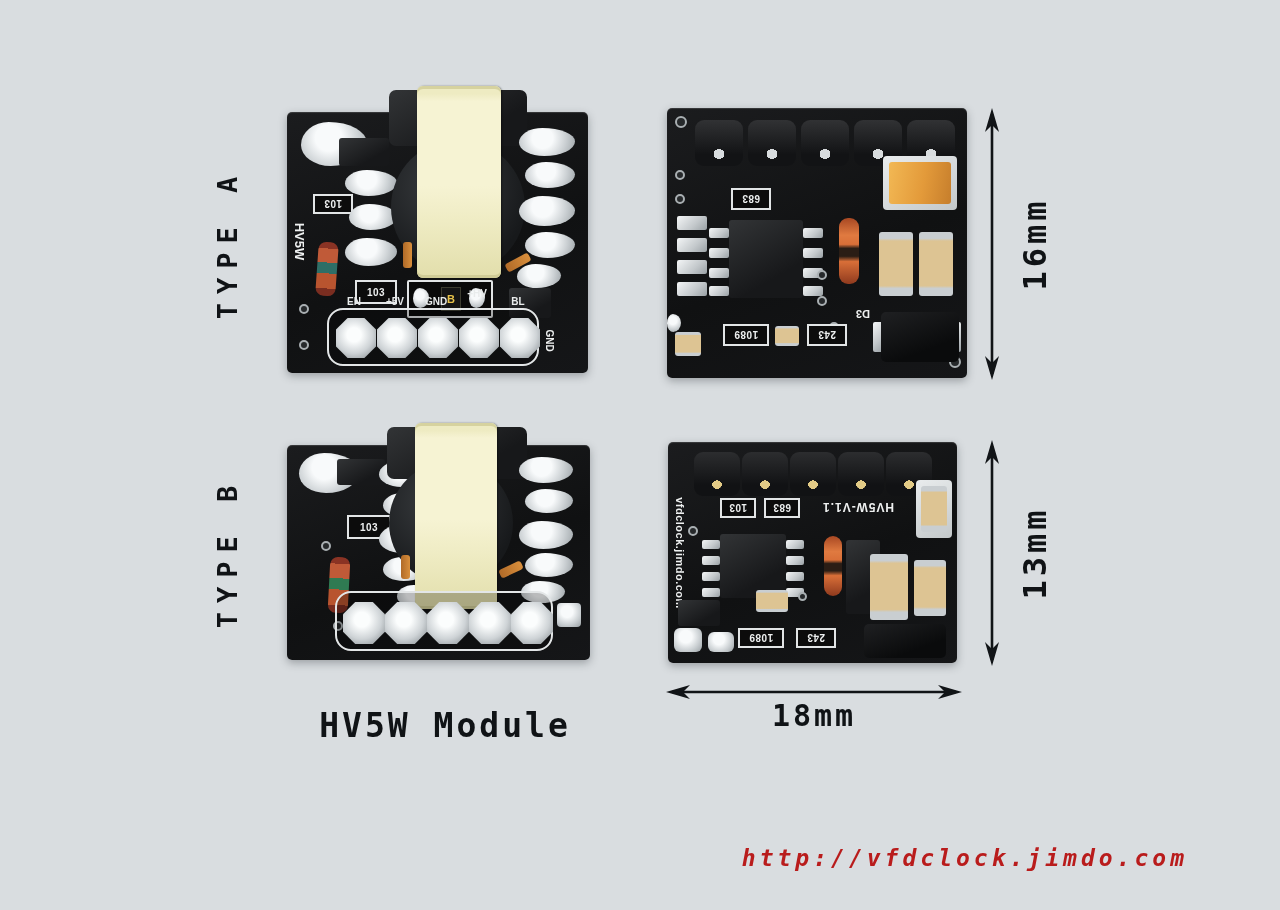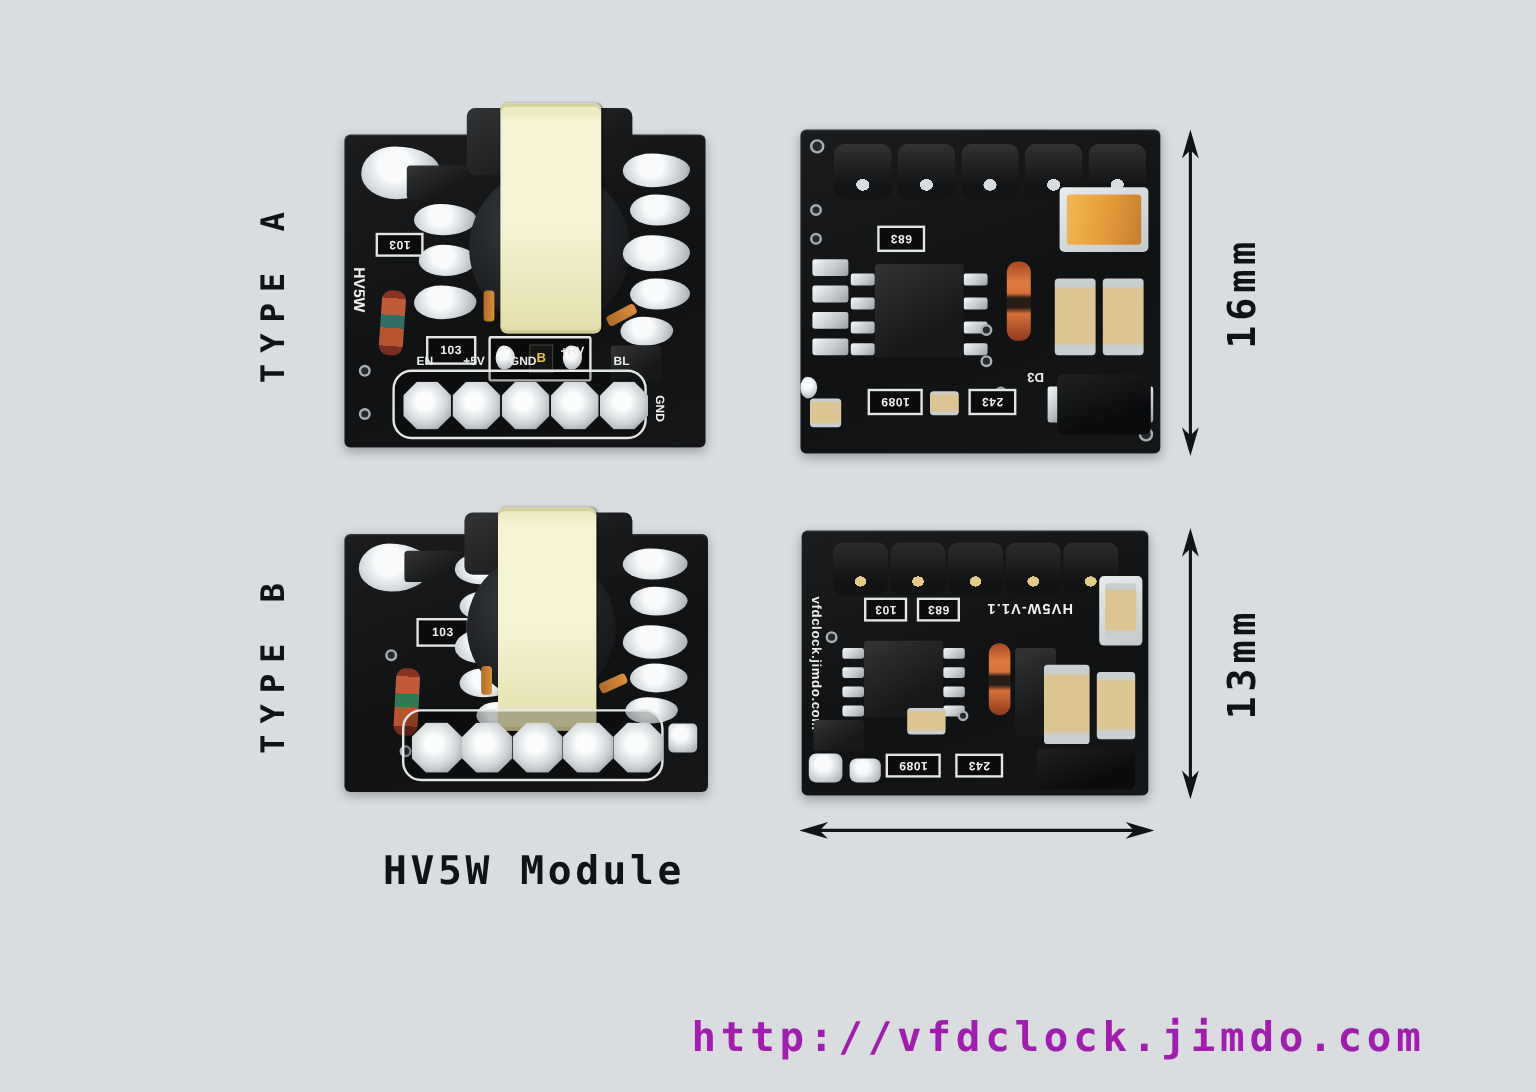--- a/index.html
+++ b/index.html
@@ -14,22 +14,22 @@
   .vlabel{position:absolute;display:flex;align-items:center;justify-content:center;}
   .vlabel span{transform:rotate(-90deg);white-space:nowrap;font-weight:bold;
     font-size:27px;letter-spacing:9px;color:#101316;}
   .dimlabel{position:absolute;display:flex;align-items:center;justify-content:center;}
   .dimlabel span{transform:rotate(-90deg);white-space:nowrap;
     font-size:32px;letter-spacing:4px;color:#101316;font-weight:bold;}
   .caption{position:absolute;text-align:center;font-size:33px;font-weight:bold;
     color:#101316;letter-spacing:3px;white-space:nowrap;}
   .dimlabel-h{position:absolute;text-align:center;font-size:30px;font-weight:bold;
     letter-spacing:3px;color:#101316;}
-  .url{position:absolute;font-size:34px;font-weight:bold;letter-spacing:4px;
-    color:#a21caf;white-space:nowrap;}
+  .url{position:absolute;font-size:23px;font-weight:bold;letter-spacing:4px;
+    color:#b91c1c;white-space:nowrap;font-style:italic;}
 
   
   .board{position:absolute;border-radius:5px;
     background:linear-gradient(160deg,#1b1c1e,#101112 55%,#151618);
     box-shadow:0 3px 9px rgba(40,45,52,.35), inset 0 1px 1px rgba(255,255,255,.14);}
   .blob{position:absolute;border-radius:42% 58% 55% 45%/52% 48% 52% 48%;
     background:radial-gradient(circle at 42% 36%,#f8fafb 0 28%,#ccd1d4 62%,#989fa3);}
   .padrect{position:absolute;border-radius:2px;
     background:linear-gradient(135deg,#f4f6f7,#c3c8cb 60%,#9aa1a5);}
   .chip-dark{position:absolute;border-radius:3px;
@@ -313,18 +313,19 @@
   </svg>
   <div class="dimlabel" style="left:1004px;top:440px;width:62px;height:226px;">
     <span>13mm</span>
   </div>
 
   <svg class="dimarrow" style="left:666px;top:680px;" width="296" height="24" viewBox="0 0 296 24">
     <line x1="6" y1="12" x2="290" y2="12" stroke="#111417" stroke-width="2.6"></line>
     <polygon points="0,12 24,5 17,12 24,19" fill="#111417"></polygon>
     <polygon points="296,12 272,5 279,12 272,19" fill="#111417"></polygon>
   </svg>
+  <div class="dimlabel-h" style="left:666px;top:698px;width:296px;">18mm</div>
 
   <div class="caption" style="left:240px;top:686px;width:410px;margin-top:20px;">HV5W Module</div>
 
   <div class="url" style="right:92px;top:845px;">http://vfdclock.jimdo.com</div>
 
 </div>
 
 </body></html>

